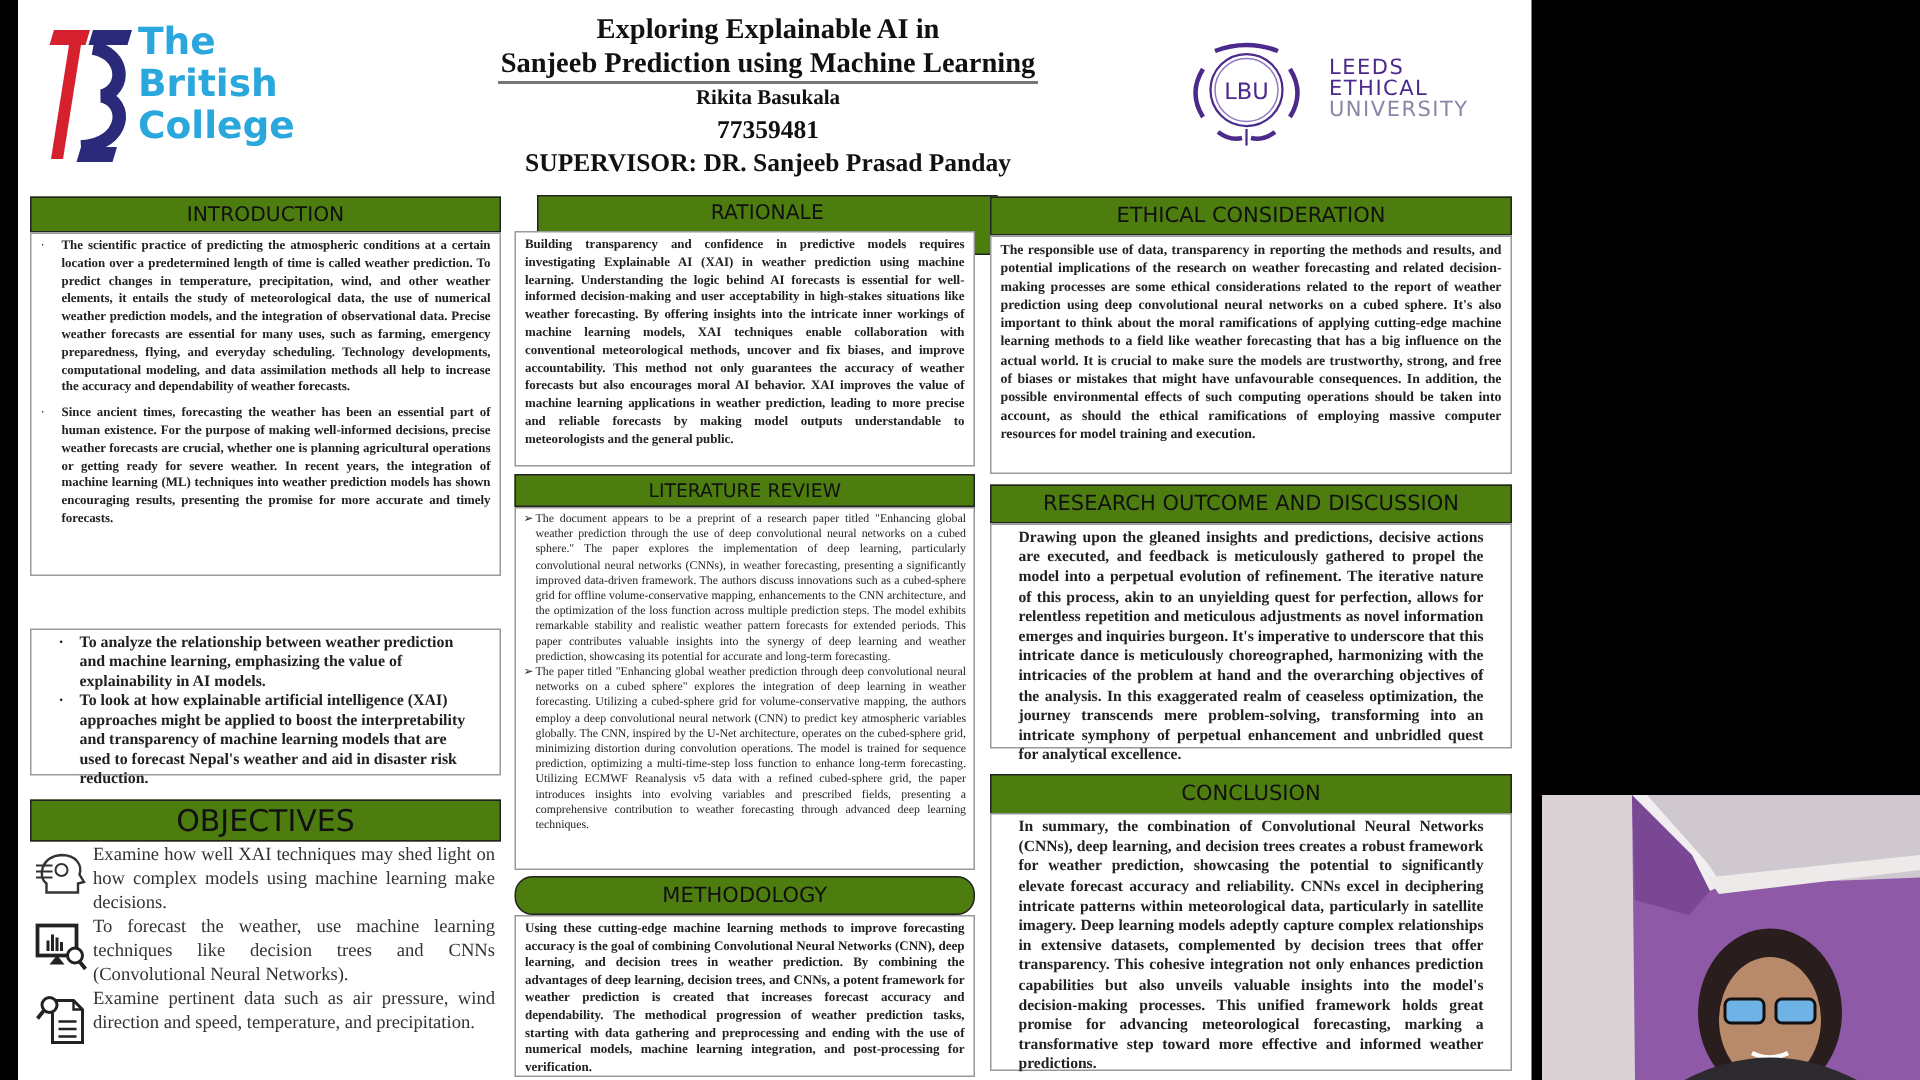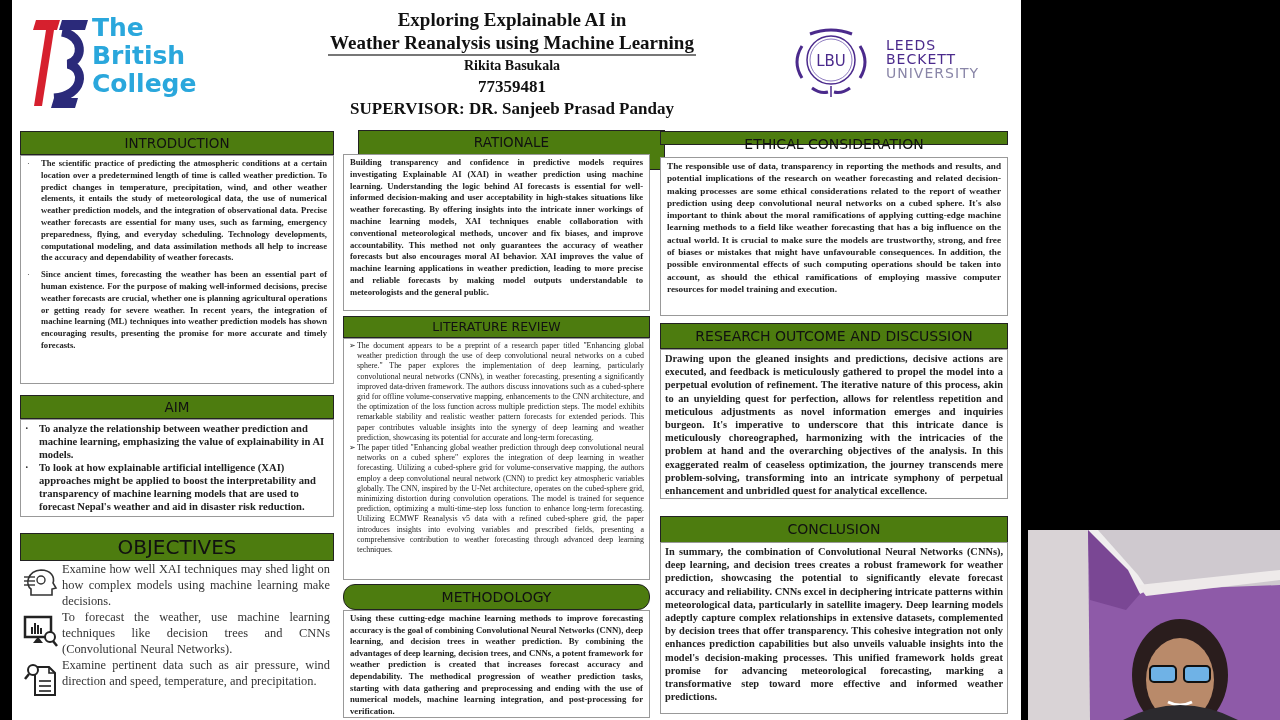--- a/index.html
+++ b/index.html
@@ -8,21 +8,21 @@
   .title-block { position:absolute; left:270px; top:8px; width:460px; text-align:center; color:#111; }
   .title-block .t1 { font-weight:bold; font-size:19px; line-height:24px; }
   .title-block .t2 { font-weight:bold; font-size:19px; line-height:22px; border-bottom:2px solid #777; display:inline-block; padding:0 2px; }
   .title-block .t3 { font-weight:bold; font-size:14px; line-height:20px;text-align:center; }
   .title-block .t4 { font-weight:bold; font-size:17px; line-height:22px; }
   .title-block .t5 { font-weight:bold; font-size:17px; line-height:22px; }
   .hdr { position:absolute; border:1.5px solid #222; background:#4d7c0f; text-align:center; font-family:"DejaVu Sans", sans-serif; font-size:13.5px; line-height:22px; color:#111; box-sizing:border-box; }
   .body { position:absolute; border:1px solid #999; background:#fff; box-sizing:border-box; font-family:"Liberation Serif", serif; color:#222; text-align:justify; }
   .body p { margin:0; }
   .small { font-size:8.6px; line-height:11.8px; padding:2px 6px; }
-  .med { font-size:9.6px; line-height:12.6px; padding:2px 4px; font-weight:bold; }
+  .med { font-size:9.6px; line-height:12.6px; padding:2px 18px; font-weight:bold; }
   .bullet { display:flex; }
   .bullet .b { width:14px; flex:0 0 14px; }
   .obj-row { display:flex; align-items:flex-start; }
   .obj-icon { width:42px; flex:0 0 42px; height:44px; display:flex; align-items:center; justify-content:center; }
   .obj-text { font-size:12.4px; line-height:16px; color:#333; text-align:justify; }
   .tbc-logo { position:absolute; left:20px; top:12px; width:200px; height:100px; }
   .lbu-logo { position:absolute; left:778px; top:22px; width:210px; height:80px; }
   .webcam { position:absolute; left:1028px; top:530px; width:252px; height:190px; overflow:hidden; background:#8e5aa8; }
 </style>
 </head>
@@ -40,58 +40,57 @@
     </svg>
     <div style="position:absolute;left:60px;top:2px;font-family:'DejaVu Sans',sans-serif;font-weight:bold;color:#2aa7dc;font-size:25px;line-height:28px;">
       <div>The</div>
       <div>British</div>
       <div>College</div>
     </div>
   </div>
 
   <div class="title-block">
     <div class="t1">Exploring Explainable AI in</div>
-    <div class="t2">Weather Reanalysis using Machine Learning</div>
+    <div class="t2">Sanjeeb Prediction using Machine Learning</div>
     <div class="t3">Rikita Basukala</div>
     <div class="t4">77359481</div>
     <div class="t5" style="margin-left:-30px;margin-right:-30px;">SUPERVISOR: DR. Sanjeeb Prasad Panday</div>
   </div>
 
   <div class="lbu-logo">
     <svg width="82" height="76" viewBox="0 0 82 76" style="position:absolute;left:0;top:0;">
       <circle cx="41" cy="38" r="24" fill="none" stroke="#4b2a8c" stroke-width="1.5"></circle>
       <circle cx="41" cy="38" r="21" fill="none" stroke="#8e7bbf" stroke-width="1"></circle>
       <path d="M20 12 Q41 4 62 12" stroke="#4b2a8c" stroke-width="3" fill="none"></path>
       <path d="M70 24 Q80 40 70 56" stroke="#4b2a8c" stroke-width="3" fill="none"></path>
       <path d="M12 24 Q2 40 12 56" stroke="#4b2a8c" stroke-width="3" fill="none"></path>
       <path d="M22 66 Q30 72 38 70" stroke="#4b2a8c" stroke-width="3" fill="none"></path>
       <path d="M44 70 Q52 72 60 66" stroke="#4b2a8c" stroke-width="3" fill="none"></path>
       <line x1="41" y1="64" x2="41" y2="75" stroke="#4b2a8c" stroke-width="1.5"></line>
       <text x="41" y="44" text-anchor="middle" font-family="DejaVu Sans, sans-serif" font-size="15" fill="#4b2a8c">LBU</text>
     </svg>
     <div style="position:absolute;left:96px;top:16px;font-family:'DejaVu Sans',sans-serif;color:#4b2a8c;font-size:14px;line-height:14px;letter-spacing:1px;">
       <div>LEEDS</div>
-      <div>BECKETT</div>
+      <div>ETHICAL</div>
       <div style="color:#8a86a8;">UNIVERSITY</div>
     </div>
   </div>
 
   <div class="hdr" style="left:8px;top:131px;width:314px;height:24px;">INTRODUCTION</div>
   <div class="body small" style="left:8px;top:155px;width:314px;height:229px;">
     <div class="bullet">
         <span class="b">·</span>
         <p style="font-weight:bold;">The scientific practice of predicting the atmospheric conditions at a certain location over a predetermined length of time is called weather prediction. To predict changes in temperature, precipitation, wind, and other weather elements, it entails the study of meteorological data, the use of numerical weather prediction models, and the integration of observational data. Precise weather forecasts are essential for many uses, such as farming, emergency preparedness, flying, and everyday scheduling. Technology developments, computational modeling, and data assimilation methods all help to increase the accuracy and dependability of weather forecasts.</p>
       </div>
     <div class="bullet" style="margin-top:5px;">
         <span class="b">·</span>
         <p style="font-weight:bold;">Since ancient times, forecasting the weather has been an essential part of human existence. For the purpose of making well-informed decisions, precise weather forecasts are crucial, whether one is planning agricultural operations or getting ready for severe weather. In recent years, the integration of machine learning (ML) techniques into weather prediction models has shown encouraging results, presenting the promise for more accurate and timely forecasts.</p>
       </div>
   </div>
 
-  <div class="hdr" style="left:8px;top:395px;width:314px;height:24px;">AIM</div>
   <div class="body med" style="left:8px;top:419px;width:314px;height:98px;font-size:10.6px;line-height:13px;">
     <div class="bullet">
         <span class="b">·</span>
         <p style="text-align:left;">To analyze the relationship between weather prediction and machine learning, emphasizing the value of explainability in AI models.</p>
       </div>
     <div class="bullet">
         <span class="b">·</span>
         <p style="text-align:left;">To look at how explainable artificial intelligence (XAI) approaches might be applied to boost the interpretability and transparency of machine learning models that are used to forecast Nepal's weather and aid in disaster risk reduction.</p>
       </div>
   </div>
@@ -156,21 +155,21 @@
         <span class="b" style="width:8px;flex:0 0 8px;">➢</span>
         <p>The paper titled "Enhancing global weather prediction through deep convolutional neural networks on a cubed sphere" explores the integration of deep learning in weather forecasting. Utilizing a cubed-sphere grid for volume-conservative mapping, the authors employ a deep convolutional neural network (CNN) to predict key atmospheric variables globally. The CNN, inspired by the U-Net architecture, operates on the cubed-sphere grid, minimizing distortion during convolution operations. The model is trained for sequence prediction, optimizing a multi-time-step loss function to enhance long-term forecasting. Utilizing ECMWF Reanalysis v5 data with a refined cubed-sphere grid, the paper introduces insights into evolving variables and prescribed fields, presenting a comprehensive contribution to weather forecasting through advanced deep learning techniques.</p>
       </div>
   </div>
 
   <div class="hdr" style="left:331px;top:584px;width:307px;height:26px;line-height:24px;font-size:14px;border-radius:12px;">METHODOLOGY</div>
   <div class="body small" style="left:331px;top:610px;width:307px;height:108px;font-weight:bold;font-size:8.7px;line-height:11.6px;">
     <p>Using these cutting-edge machine learning methods to improve forecasting accuracy is the goal of combining Convolutional Neural Networks (CNN), deep learning, and decision trees in weather prediction. By combining the advantages of deep learning, decision trees, and CNNs, a potent framework for weather prediction is created that increases forecast accuracy and dependability. The methodical progression of weather prediction tasks, starting with data gathering and preprocessing and ending with the use of numerical models, machine learning integration, and post-processing for verification.</p>
   </div>
 
-  <div class="hdr" style="left:648px;top:131px;width:348px;height:14px;line-height:24px;font-size:14px;">ETHICAL CONSIDERATION</div>
+  <div class="hdr" style="left:648px;top:131px;width:348px;height:26px;line-height:24px;font-size:14px;">ETHICAL CONSIDERATION</div>
   <div class="body small" style="left:648px;top:157px;width:348px;height:159px;font-weight:bold;font-size:9.2px;line-height:12.3px;">
     <p>The responsible use of data, transparency in reporting the methods and results, and potential implications of the research on weather forecasting and related decision-making processes are some ethical considerations related to the report of weather prediction using deep convolutional neural networks on a cubed sphere. It's also important to think about the moral ramifications of applying cutting-edge machine learning methods to a field like weather forecasting that has a big influence on the actual world. It is crucial to make sure the models are trustworthy, strong, and free of biases or mistakes that might have unfavourable consequences. In addition, the possible environmental effects of such computing operations should be taken into account, as should the ethical ramifications of employing massive computer resources for model training and execution.</p>
   </div>
 
   <div class="hdr" style="left:648px;top:323px;width:348px;height:26px;line-height:24px;font-size:14px;">RESEARCH OUTCOME AND DISCUSSION</div>
   <div class="body med" style="left:648px;top:349px;width:348px;height:150px;font-size:10.4px;line-height:13.2px;">
     <p>Drawing upon the gleaned insights and predictions, decisive actions are executed, and feedback is meticulously gathered to propel the model into a perpetual evolution of refinement. The iterative nature of this process, akin to an unyielding quest for perfection, allows for relentless repetition and meticulous adjustments as novel information emerges and inquiries burgeon. It's imperative to underscore that this intricate dance is meticulously choreographed, harmonizing with the intricacies of the problem at hand and the overarching objectives of the analysis. In this exaggerated realm of ceaseless optimization, the journey transcends mere problem-solving, transforming into an intricate symphony of perpetual enhancement and unbridled quest for analytical excellence.</p>
   </div>
 
   <div class="hdr" style="left:648px;top:516px;width:348px;height:42px;line-height:24px;font-size:14px;">CONCLUSION</div>

